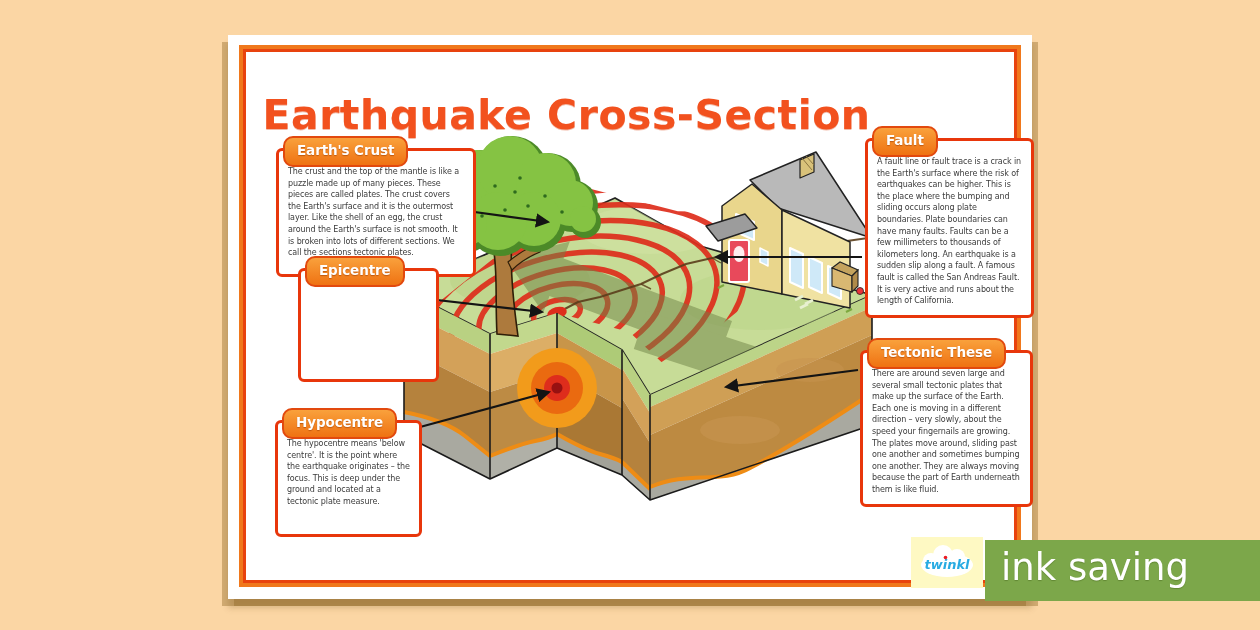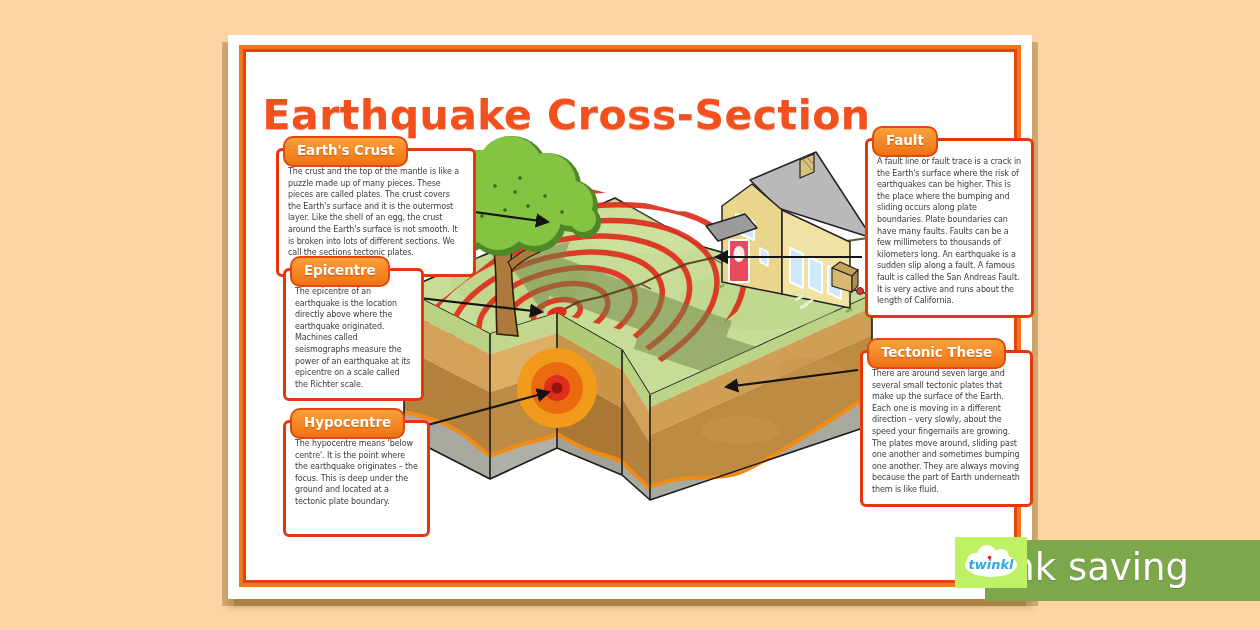--- a/index.html
+++ b/index.html
@@ -12,29 +12,29 @@
   .title{position:absolute;left:0;top:56px;width:677px;text-align:center;
     font-size:41px;font-weight:bold;color:#f2511e;letter-spacing:.5px;
     text-shadow:0 1px 0 rgba(214,60,10,.35);}
   .diagram-svg{position:absolute;left:0;top:0;width:1260px;height:630px;pointer-events:none;}
   .callout{position:absolute;background:#fff;border:3px solid #e8360b;border-radius:6px;
     padding:15px 8px 8px 9px;font-size:8px;line-height:1.45;color:#3b3b3b;letter-spacing:-.1px;}
   .callout .tab{position:absolute;top:-15px;left:4px;background:linear-gradient(#f9a13c,#ef7212);
     border:2.5px solid #e2490e;border-radius:10px;padding:3px 12px 4px;color:#fff;font-weight:bold;
     font-size:13.5px;white-space:nowrap;text-shadow:0 1px 1px rgba(150,55,0,.55);}
   #c-crust{left:276px;top:148px;width:177px;min-height:100px;}
-  #c-epicentre{left:283px;top:268px;width:118px;min-height:85px;}
-  #c-hypocentre{left:283px;top:420px;width:124px;min-height:88px;}
+  #c-epicentre{left:298px;top:268px;width:118px;min-height:85px;}
+  #c-hypocentre{left:275px;top:420px;width:124px;min-height:88px;}
   #c-fault{left:865px;top:138px;width:146px;min-height:126px;}
   #c-tectonic{left:860px;top:350px;width:150px;min-height:118px;}
   .banner{position:absolute;left:985px;top:540px;width:275px;height:61px;background:#7ca74a;}
   .banner-text{position:absolute;left:16px;top:6px;font-size:37px;color:#fff;letter-spacing:0;
     text-shadow:0 1px 1px rgba(60,90,20,.4);}
   .leaf-wrap{position:absolute;left:1148px;top:488px;width:110px;height:142px;}
-  .twinkl-box{position:absolute;left:911px;top:537px;width:72px;height:51px;background:#bef264;margin-left:44px;}
+  .twinkl-box{position:absolute;left:911px;top:537px;width:72px;height:51px;background:#fef9c3;}
 </style>
 </head>
 <body>
 
 <div class="stage">
 
   <div class="poster">
     <div class="frame"></div>
     <div class="title">Earthquake Cross-Section</div>
   </div>
@@ -208,25 +208,24 @@
       <path d="M858,370 L726,387" marker-end="url(#ah)"></path>
     </g>
   </svg>
 
   <div class="callout" id="c-crust">
     <div class="tab">Earth's Crust</div>
     <div>The crust and the top of the mantle is like a puzzle made up of many pieces. These pieces are called plates. The crust covers the Earth's surface and it is the outermost layer. Like the shell of an egg, the crust around the Earth's surface is not smooth. It is broken into lots of different sections. We call the sections tectonic plates.</div>
   </div>
   <div class="callout" id="c-epicentre">
     <div class="tab">Epicentre</div>
-    <div>The epicentre of an earthquake is the location directly above where the earthquake originated. Machines called seismographs measure the power of an earthquake at its epicentre on a scale called the Richter scale.</div>
   </div>
   <div class="callout" id="c-hypocentre">
     <div class="tab">Hypocentre</div>
-    <div>The hypocentre means 'below centre'. It is the point where the earthquake originates – the focus. This is deep under the ground and located at a tectonic plate boundary.</div>
+    <div>The hypocentre means 'below centre'. It is the point where the earthquake originates – the focus. This is deep under the ground and located at a tectonic plate measure.</div>
   </div>
   <div class="callout" id="c-fault">
     <div class="tab">Fault</div>
     <div>A fault line or fault trace is a crack in the Earth's surface where the risk of earthquakes can be higher. This is the place where the bumping and sliding occurs along plate boundaries. Plate boundaries can have many faults. Faults can be a few millimeters to thousands of kilometers long. An earthquake is a sudden slip along a fault. A famous fault is called the San Andreas Fault. It is very active and runs about the length of California.</div>
   </div>
   <div class="callout" id="c-tectonic">
     <div class="tab">Tectonic These</div>
     <div>There are around seven large and several small tectonic plates that make up the surface of the Earth. Each one is moving in a different direction – very slowly, about the speed your fingernails are growing. The plates move around, sliding past one another and sometimes bumping one another. They are always moving because the part of Earth underneath them is like fluid.</div>
   </div>
 

